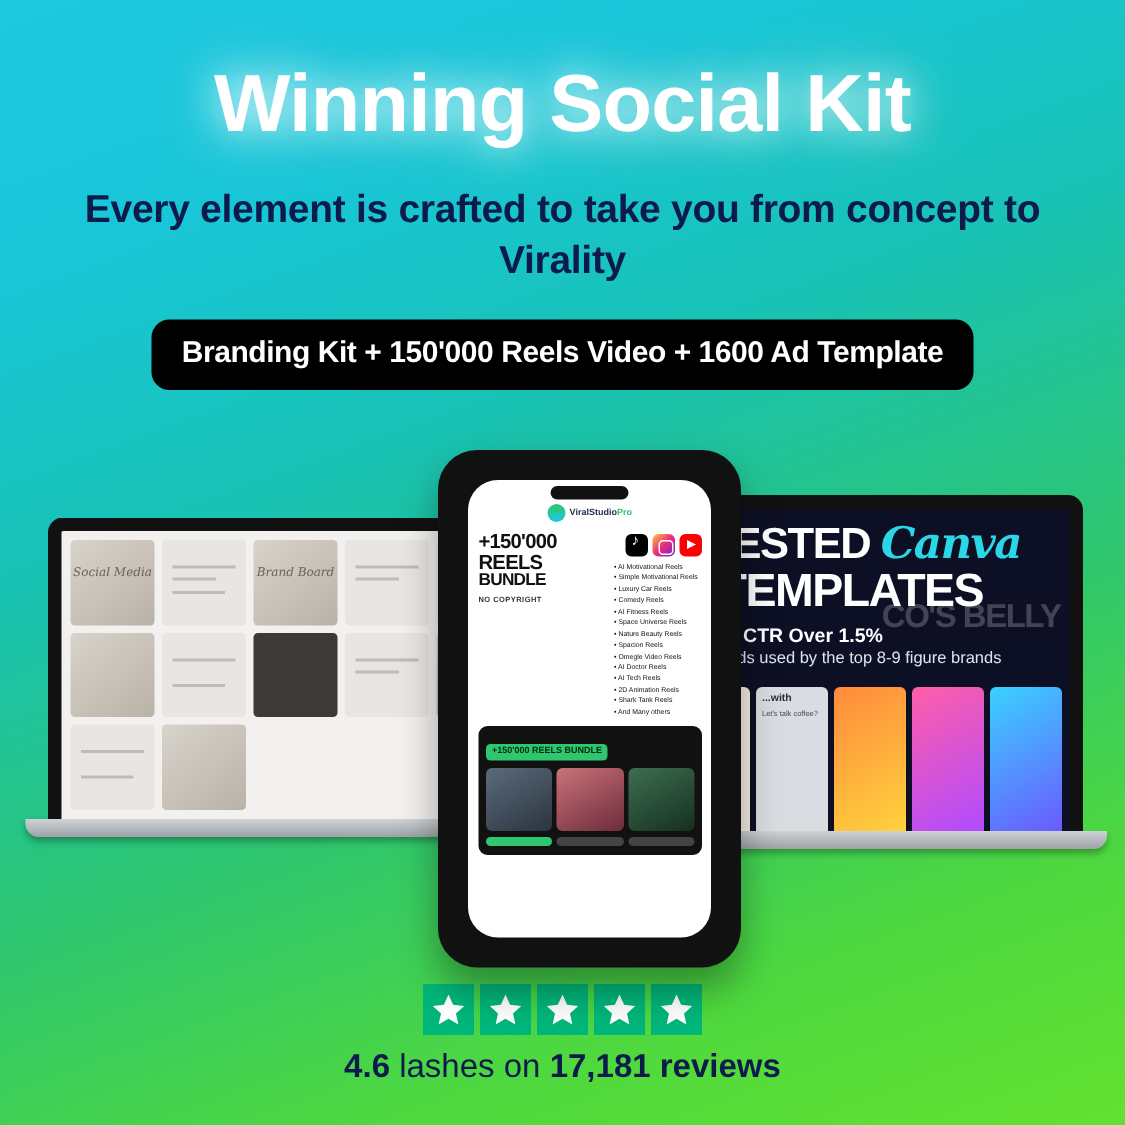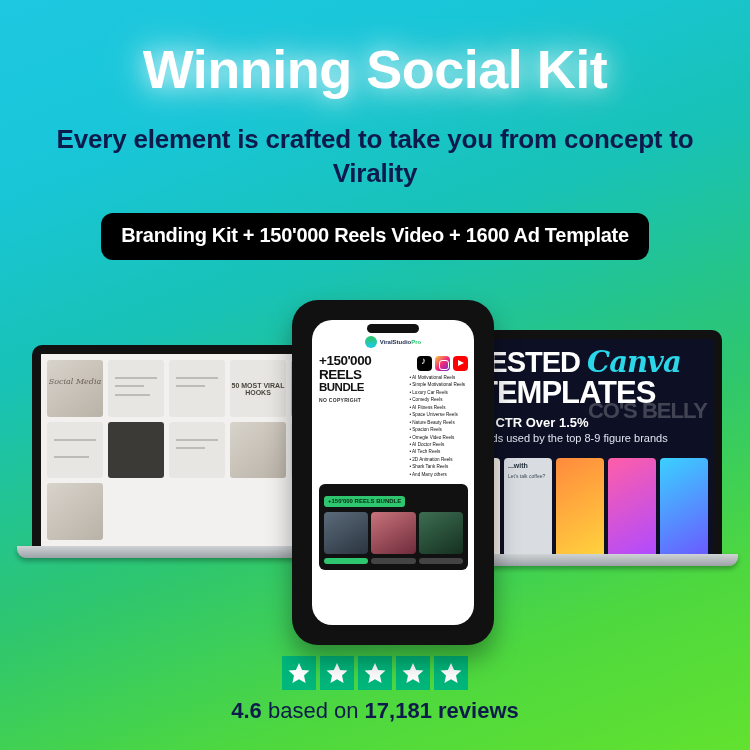--- a/index.html
+++ b/index.html
@@ -197,20 +197,23 @@
       <div class="screen">
         <div class="thumb-grid">
           <div class="thumb photo">
               <div class="script">Social Media</div>
             </div>
           <div class="thumb">
               <div class="ln a"></div>
               <div class="ln b"></div>
               <div class="ln c"></div>
             </div>
+          <div class="thumb photo">
+              <div class="script">Brand Board</div>
+            </div>
           <div class="thumb">
               <div class="ln a"></div>
               <div class="ln b"></div>
             </div>
           <div class="thumb">
               <div class="bigtxt">50 MOST VIRAL HOOKS</div>
             </div>
           <div class="thumb photo"></div>
           <div class="thumb">
               <div class="ln a"></div>
@@ -349,18 +352,18 @@
           </svg>
         </span>
       <span class="star-box">
           <svg viewBox="0 0 24 24">
             <polygon points="12,2 15.1,8.9 22.5,9.6 17,14.6 18.6,22 12,18.2 5.4,22 7,14.6 1.5,9.6 8.9,8.9" fill="#ffffff"></polygon>
           </svg>
         </span>
     </div>
     <div class="rating-text">
       <b>4.6</b>
-      <span>based on</span>
+      <span>lashes on</span>
       <b>17,181 reviews</b>
     </div>
   </div>
 
 </div>
 
 </body></html>

